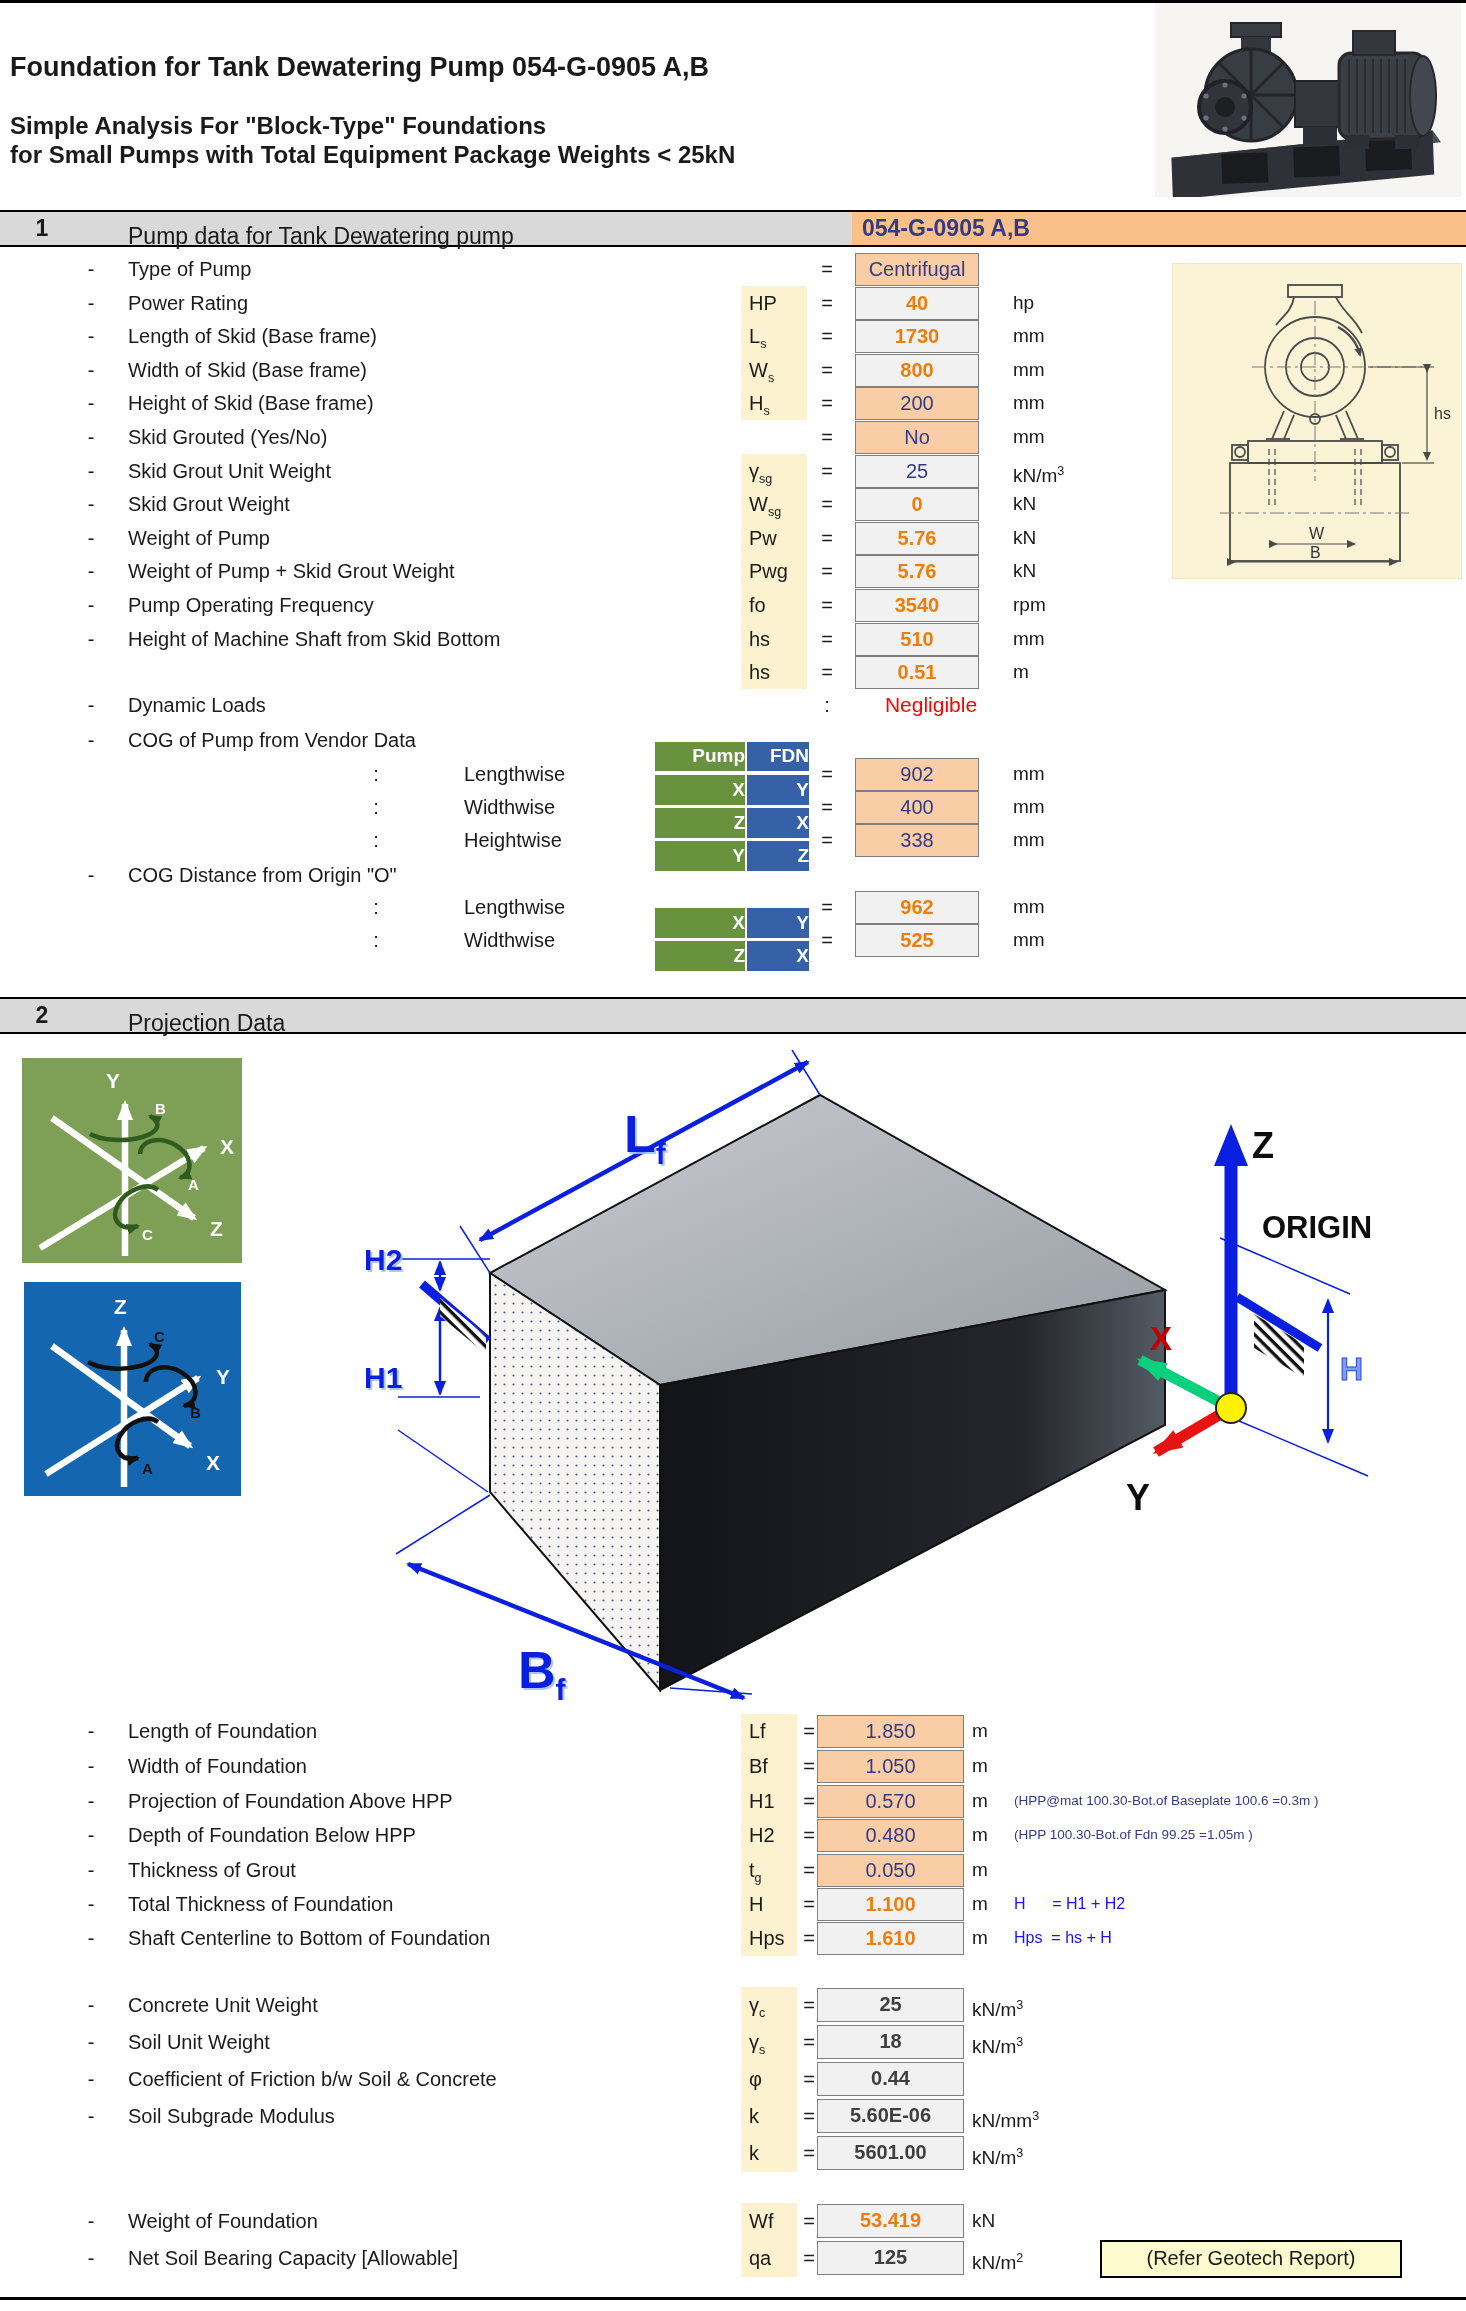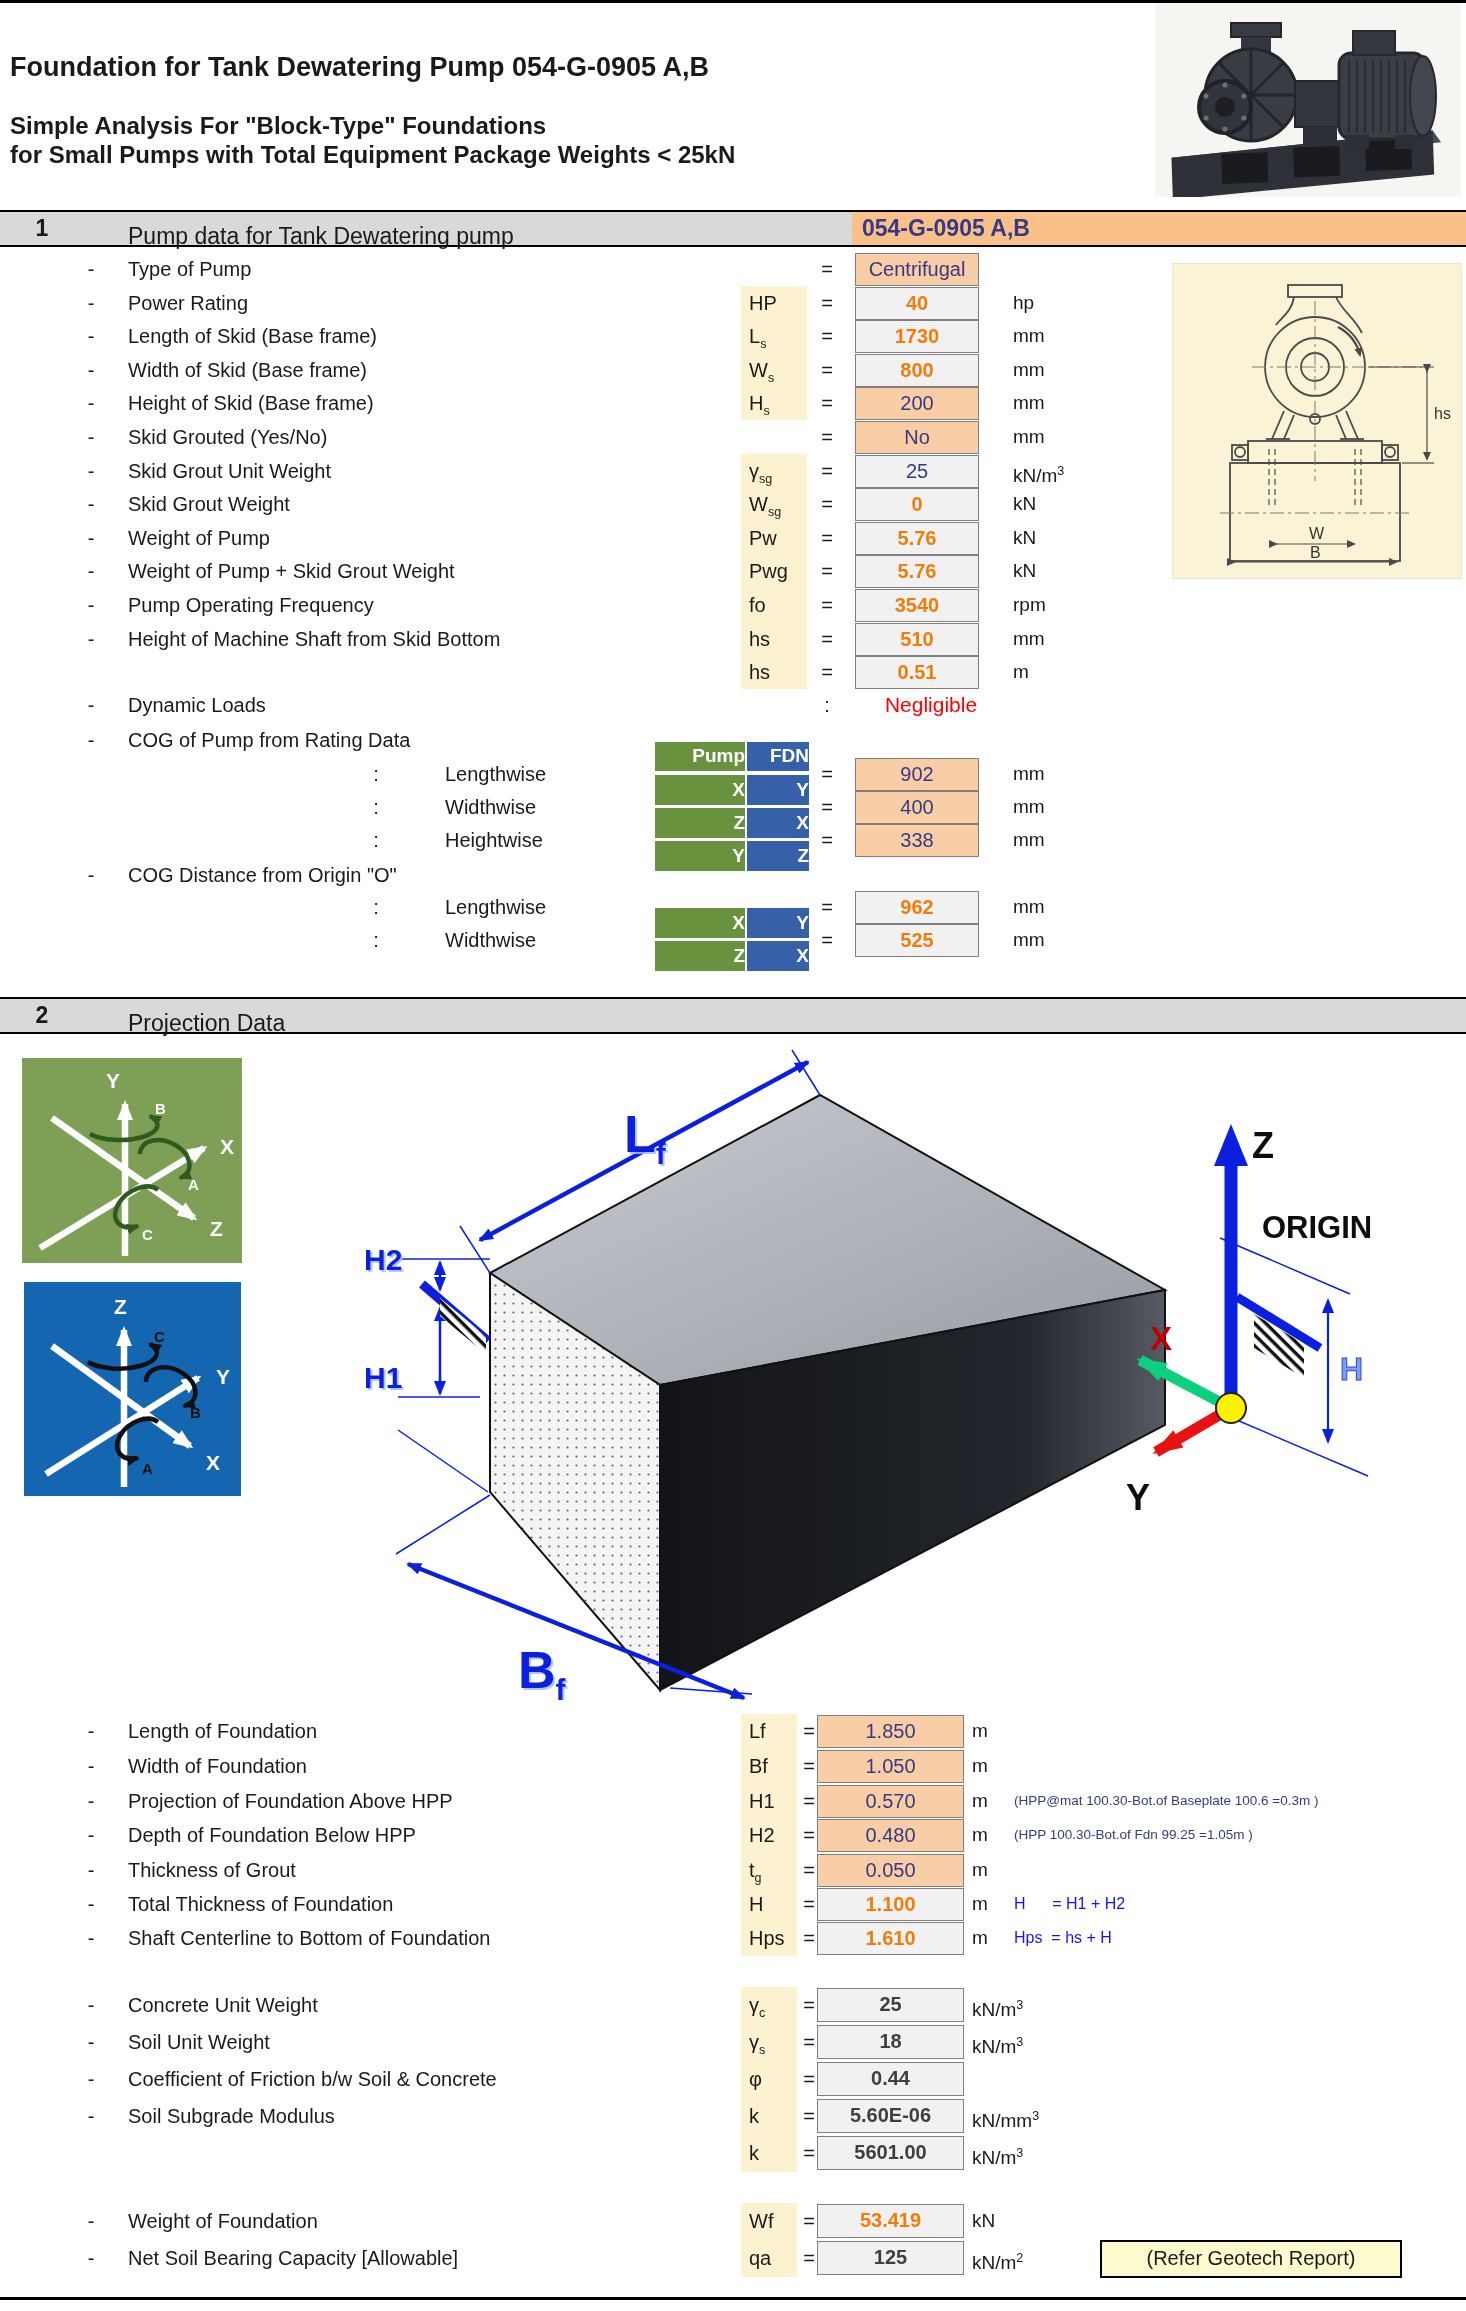--- a/index.html
+++ b/index.html
@@ -30,21 +30,21 @@
   .row .unit{position:absolute;left:1013px;top:0;white-space:nowrap;font-size:19px;}
   sub{font-size:12.5px;}
   sup{font-size:12.5px;vertical-align:super;}
   .vb.peach{background:#F9CDA6;color:#353B83;}
   .vb.grayo{background:#F1F1F1;color:#F07D0A;font-weight:bold;}
   .vb.grayn{background:#F1F1F1;color:#353B83;}
   .vb.grayd{background:#F1F1F1;color:#3F3F3F;font-weight:bold;}
   .red{position:absolute;left:855px;width:152px;text-align:center;color:#FE0000;font-size:21px;}
   
   .row .colon{position:absolute;left:370px;width:12px;text-align:center;}
-  .row .dir{position:absolute;left:445px;white-space:nowrap;text-align:center;}
+  .row .dir{position:absolute;left:464px;white-space:nowrap;text-align:center;}
   .cga,.cgb{position:absolute;top:16px;height:34px;text-align:right;color:#fff;font-weight:bold;
             border:2px solid #fff;box-sizing:border-box;line-height:29px;font-size:19px;}
   .cga{left:653px;width:94px;background:#69923E;}
   .cgb{left:745px;width:66px;background:#3660A8;}
   
   .row.s2 .sym{left:741px;width:56px;}
   .row.s2 .eq{left:800px;}
   .row.s2 .vb{left:817px;width:147px;}
   .row.s2 .unit{left:972px;}
   .row.s2 .note{position:absolute;left:1014px;top:0;font-size:13.5px;color:#353B83;white-space:nowrap;}
@@ -274,21 +274,21 @@
   </div>
   <div class="row" style="top:688px">
     <span class="dash">-</span>
     <span class="lbl">Dynamic Loads</span>
     <span class="eq">:</span>
     <span class="red">Negligible</span>
   </div>
 
   <div class="row" style="top:724px;height:32px;line-height:32px">
     <span class="dash">-</span>
-    <span class="lbl">COG of Pump from Rating Data</span>
+    <span class="lbl">COG of Pump from Vendor Data</span>
     <span class="cga" style="height:33px;line-height:28px">Pump</span>
     <span class="cgb" style="height:33px;line-height:28px">FDN</span>
   </div>
   <div class="row" style="top:757px">
     <span class="colon">:</span>
     <span class="dir">Lengthwise</span>
     <span class="cga">X</span>
     <span class="cgb">Y</span>
     <span class="eq">=</span>
     <span class="vb peach">902</span>

